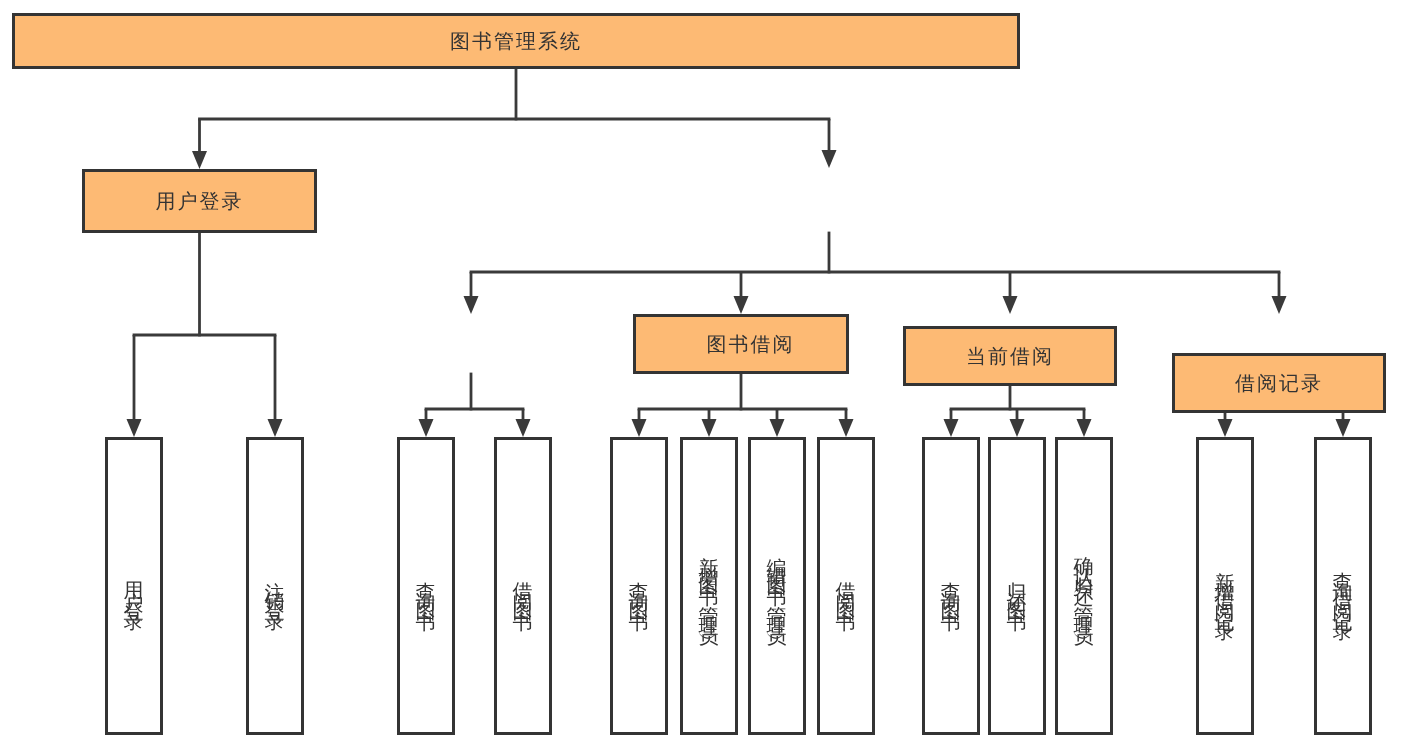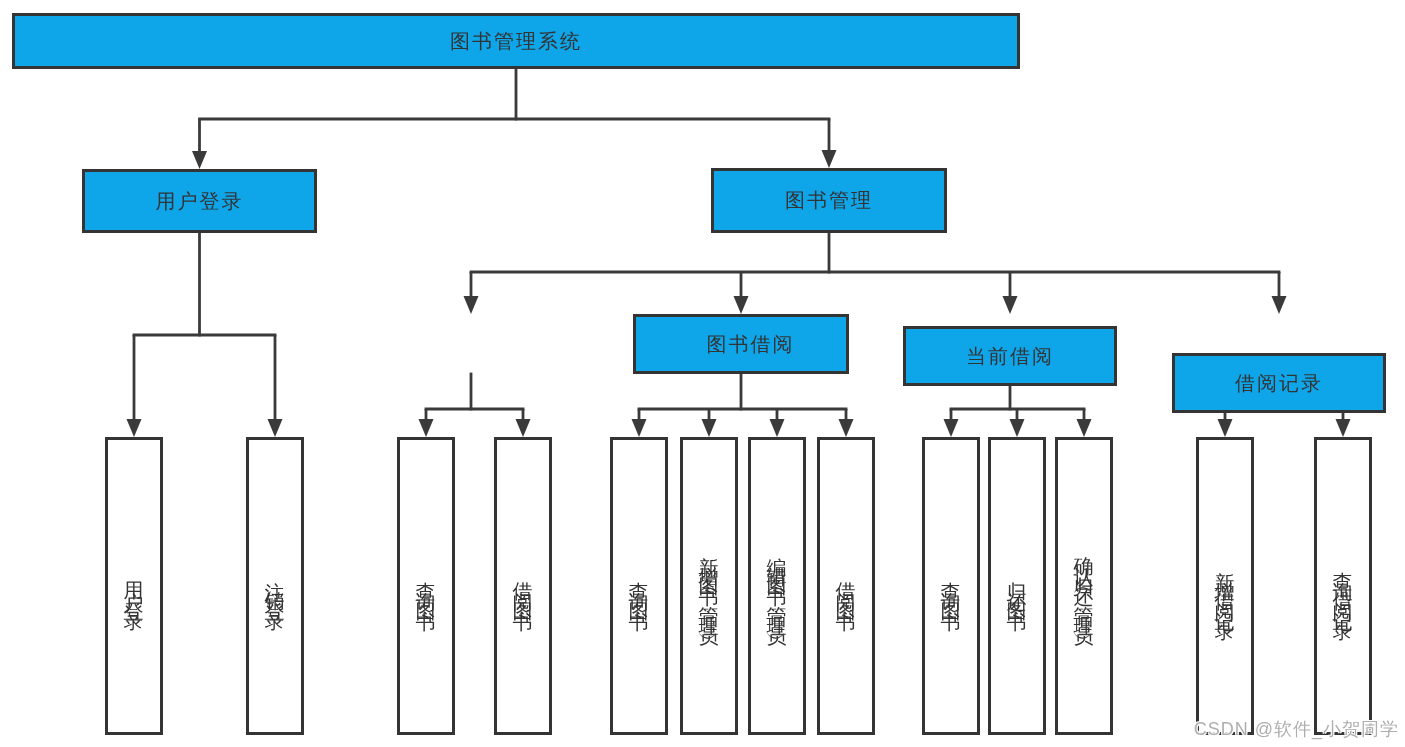--- a/index.html
+++ b/index.html
@@ -13,21 +13,21 @@
   }
   #connector-svg {
     position: absolute;
     left: 0; top: 0;
     width: 1405px; height: 747px;
     pointer-events: none;
   }
   .node {
     position: absolute;
     box-sizing: border-box;
-    background: #0ea5e9;
+    background: #fdba74;
     border: 3px solid #343434;
     color: #333333;
     display: flex;
     align-items: center;
     justify-content: center;
     font-size: 20px;
     letter-spacing: 2px;
     white-space: nowrap;
     z-index: 2;
   }
@@ -114,21 +114,20 @@
       <polygon points="1076.5,419 1091.5,419 1084,437" fill="#3a3a3a"></polygon>
       <line x1="1225" y1="409" x2="1225" y2="420" stroke="#3a3a3a" stroke-width="2.8"></line>
       <polygon points="1217.5,419 1232.5,419 1225,437" fill="#3a3a3a"></polygon>
       <line x1="1343" y1="409" x2="1343" y2="420" stroke="#3a3a3a" stroke-width="2.8"></line>
       <polygon points="1335.5,419 1350.5,419 1343,437" fill="#3a3a3a"></polygon>
     </svg>
 
   <div class="node" style="left:12px; top:13px; width:1008px; height:56px;">图书管理系统</div>
 
   <div class="node" style="left:82px; top:169px; width:235px; height:64px;">用户登录</div>
-  <div class="node" style="left:711px; top:168px; width:236px; height:65px;">图书管理</div>
 
   <div class="node" style="left:633px; top:314px; width:216px; height:60px;padding-left:19px;">图书借阅</div>
   <div class="node" style="left:903px; top:326px; width:214px; height:60px;text-align:right;">当前借阅</div>
   <div class="node" style="left:1172px; top:314px; width:214px; height:60px;margin-top:39px;">借阅记录</div>
 
   <div class="leaf" style="left:105px; top:437px; width:58px; height:298px;">用户登录</div>
   <div class="leaf" style="left:246px; top:437px; width:58px; height:298px;">注销登录</div>
 
   <div class="leaf" style="left:397px; top:437px; width:58px; height:298px;">查询图书</div>
   <div class="leaf" style="left:494px; top:437px; width:58px; height:298px;">借阅图书</div>
@@ -138,14 +137,13 @@
   <div class="leaf" style="left:748px; top:437px; width:58px; height:298px;">编辑图书（管理员）</div>
   <div class="leaf" style="left:817px; top:437px; width:58px; height:298px;">借阅图书</div>
 
   <div class="leaf" style="left:922px; top:437px; width:58px; height:298px;">查询图书</div>
   <div class="leaf" style="left:988px; top:437px; width:58px; height:298px;">归还图书</div>
   <div class="leaf" style="left:1055px; top:437px; width:58px; height:298px;">确认归还（管理员）</div>
 
   <div class="leaf" style="left:1196px; top:437px; width:58px; height:298px;">新增借阅记录</div>
   <div class="leaf" style="left:1314px; top:437px; width:58px; height:298px;">查询借阅记录</div>
 
-  <div id="watermark">CSDN @软件_小贺同学</div>
 </div>
 
 </body></html>

